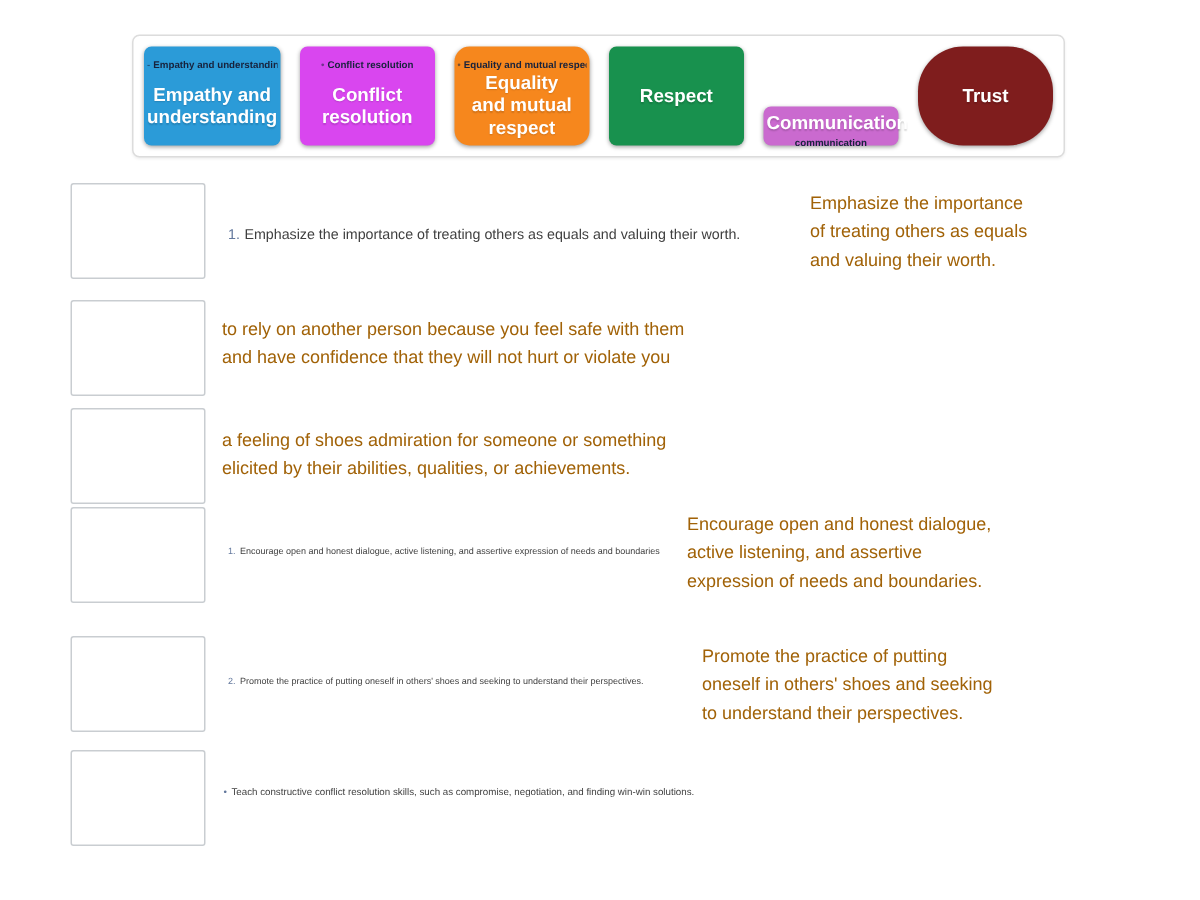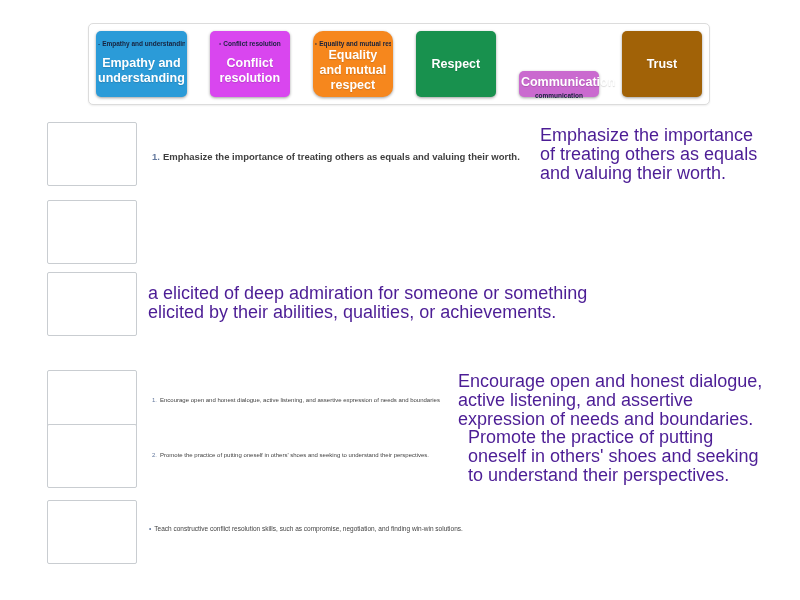--- a/index.html
+++ b/index.html
@@ -6,21 +6,21 @@
   .stage {
     position:relative; width:800px; height:600px; background:#ffffff;
     font-family:"Liberation Sans", sans-serif; overflow:hidden;
   }
 
   
   .tray {
     position:absolute; left:88px; top:23px; width:622px; height:82px;
     box-sizing:border-box; background:#fff; border:1px solid #dcdcdc;
     border-radius:5px; box-shadow:0 1px 2px rgba(0,0,0,0.07);
-    display:flex; gap:23px; padding:7px;
+    display:flex; gap:13px; padding:7px;justify-content:center;
   }
   .tile {
     flex:1 1 0; position:relative; border-radius:5px; color:#fff;
     box-shadow:0 1px 3px rgba(0,0,0,0.38);
     display:flex; flex-direction:column; align-items:center; justify-content:center;
     text-align:center; cursor:pointer;
   }
   .tile-small {
     position:absolute; top:9px; left:2px; right:2px;
     font-size:6.5px; font-weight:700; color:#17223c; line-height:1.2;
@@ -30,35 +30,35 @@
   .tile-label {
     font-weight:700; font-size:12.5px; line-height:1.18;
     white-space:pre-line; text-shadow:0 1px 1px rgba(0,0,0,0.15); padding:0 2px;
   }
   .tile.has-small .tile-label { margin-top:13px; }
   .tile.comm .tile-small { top:21px; }
   .tile.comm .tile-label { position:absolute; bottom:7px; left:0; right:0; margin-top:0; }
 
   
   .row { position:absolute; left:0; width:800px; height:64px; }
-  .r1{top:122px} .r2{top:200px} .r3{top:272px} .r4{top:370px} .r5{top:424px} .r6{top:500px}
+  .r1{top:122px} .r2{top:200px} .r3{top:272px} .r4{top:338px} .r5{top:424px} .r6{top:500px}
   .drop-box {
     position:absolute; left:47px; top:0; width:90px; height:64px;
     box-sizing:border-box; background:#fff; border:1px solid #c9cdd1; border-radius:2px;
   }
   .small-text {
     position:absolute; left:152px; color:#3f3f3f; line-height:1.2; white-space:nowrap;
   }
   .small-text .mk { color:#63789d; margin-right:3px; }
-  .r1 .small-text { top:29px; font-size:9.5px;font-weight:bold; }
+  .r1 .small-text { top:29px; font-size:9.5px; }
   .r4 .small-text { top:27px; font-size:6px; }
   .r5 .small-text { top:28px; font-size:6px; }
   .r6 .small-text { top:25px; font-size:6.5px; left:149px; }
   .large-text {
-    position:absolute; color:#4c1d95; font-size:18px; line-height:19px;
+    position:absolute; color:#a16207; font-size:12px; line-height:19px;
     white-space:pre-line;
   }
   .r1 .large-text { left:540px; top:4px; }
   .r2 .large-text { left:148px; top:10px; }
   .r3 .large-text { left:148px; top:12px; }
   .r4 .large-text { left:458px; top:2px; }
   .r5 .large-text { left:468px; top:4px; }
   .r6 .large-text { left:518px; top:-6px; }
 </style>
 </head>
@@ -83,40 +83,42 @@
 and mutual
 respect</div>
     </div>
     <div class="tile" style="background: rgb(24, 145, 78);">
       <div class="tile-label">Respect</div>
     </div>
     <div class="tile comm" style="background: rgb(202, 106, 207); margin-top: 40px;">
       <div class="tile-small"><span>communication</span></div>
       <div class="tile-label">Communication</div>
     </div>
-    <div class="tile" style="background: #a16207;">
+    <div class="tile" style="background: #7f1d1d; border-radius: 30px;">
       <div class="tile-label">Trust</div>
     </div>
   </div>
 
   <div class="row r1">
     <div class="drop-box"></div>
     <div class="small-text"><span class="mk">1.</span><span>Emphasize the importance of treating others as equals and valuing their worth.</span></div>
     <div class="large-text">Emphasize the importance
 of treating others as equals
 and valuing their worth.</div>
   </div>
 
   <div class="row r2">
     <div class="drop-box"></div>
+    <div class="large-text">to rely on another person because you feel safe with them
+and have confidence that they will not hurt or violate you</div>
   </div>
 
   <div class="row r3">
     <div class="drop-box"></div>
-    <div class="large-text">a elicited of deep admiration for someone or something
+    <div class="large-text">a feeling of shoes admiration for someone or something
 elicited by their abilities, qualities, or achievements.</div>
   </div>
 
   <div class="row r4">
     <div class="drop-box"></div>
     <div class="small-text"><span class="mk">1.</span><span>Encourage open and honest dialogue, active listening, and assertive expression of needs and boundaries</span></div>
     <div class="large-text">Encourage open and honest dialogue,
 active listening, and assertive
 expression of needs and boundaries.</div>
   </div>

